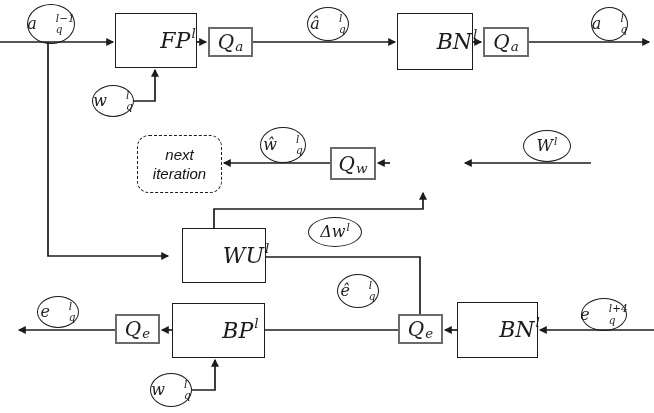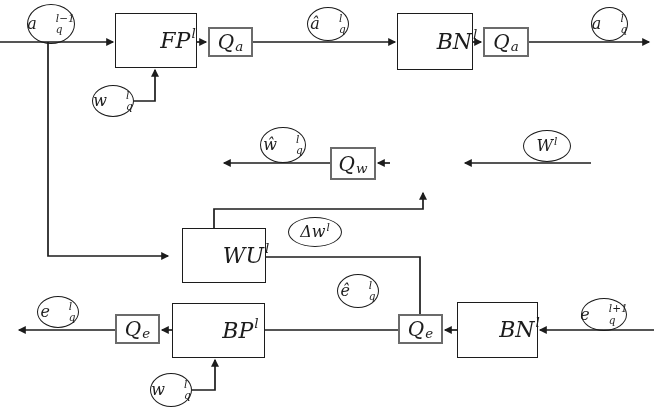--- a/index.html
+++ b/index.html
@@ -123,20 +123,26 @@
   <div class="node ellipse ell" style="left:92px;top:85px;width:42px;height:32px">
     <span class="m">
         <span>w</span>
         <span class="ss">
           <span>l</span>
           <span>q</span>
         </span>
       </span>
   </div>
 
+  <div class="node dashed" style="left:137px;top:135px;width:85px;height:58px">
+    <div class="next-text">
+      <div>next</div>
+      <div>iteration</div>
+    </div>
+  </div>
 
   <div class="node ellipse ell" style="left:260px;top:127px;width:46px;height:36px">
     <span class="m">
         <span>ŵ</span>
         <span class="ss">
           <span>l</span>
           <span>q</span>
         </span>
       </span>
   </div>
@@ -149,21 +155,21 @@
   </div>
 
 
   <div class="node ellipse ell" style="left:523px;top:130px;width:48px;height:32px">
     <span class="m">
         <span>W</span>
         <span class="sup1">l</span>
       </span>
   </div>
 
-  <div class="node ellipse ell" style="left:288px;top:217px;width:54px;height:30px">
+  <div class="node ellipse ell" style="left:308px;top:217px;width:54px;height:30px">
     <span class="m">
         <span>Δw</span>
         <span class="sup1">l</span>
       </span>
   </div>
 
   <div class="node box big" style="left:182px;top:228px;width:84px;height:55px">
     <span class="m">
         <span>WU</span>
         <span class="sup1">l</span>
@@ -225,19 +231,19 @@
     <span class="m">
         <span>BN</span>
         <span class="sup1">l</span>
       </span>
   </div>
 
   <div class="node ellipse ell" style="left:581px;top:298px;width:46px;height:33px">
     <span class="m">
         <span>e</span>
         <span class="ss">
-          <span>l+1</span>
+          <span>l+4</span>
           <span>q</span>
         </span>
       </span>
   </div>
 
 </div>
 
 </body></html>

